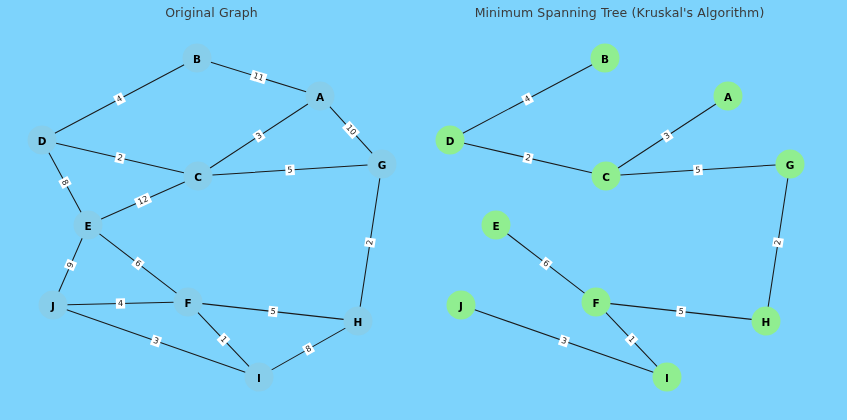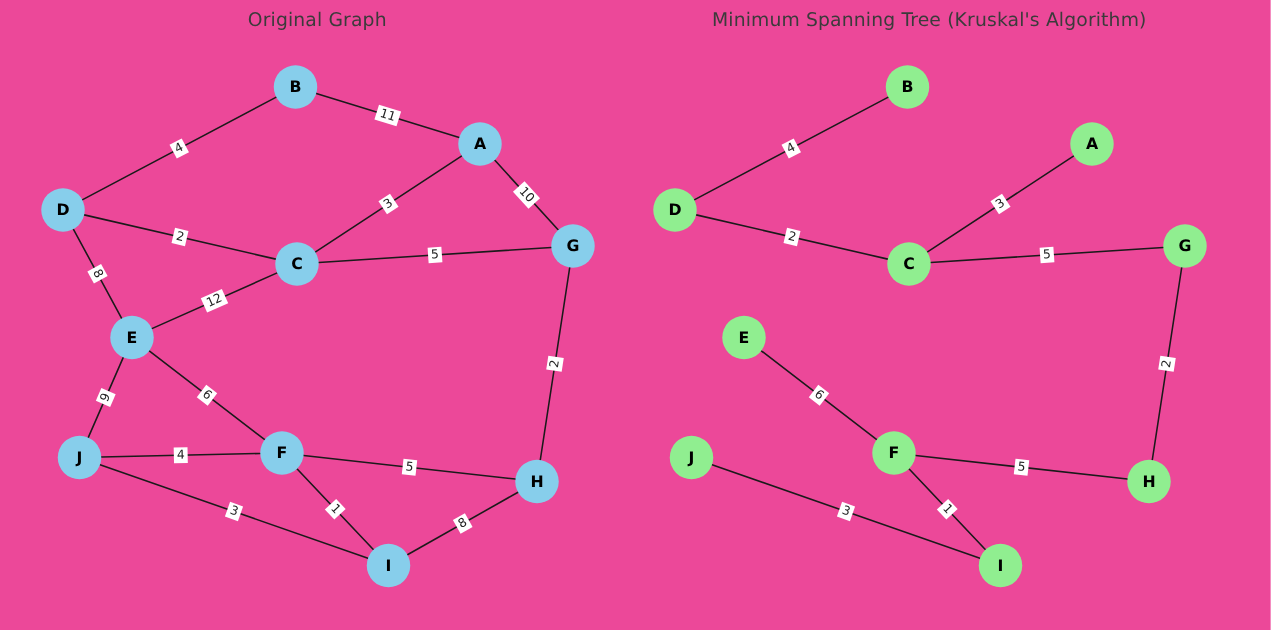--- a/index.html
+++ b/index.html
@@ -10,21 +10,21 @@
   body {
     width: 847px;
     height: 420px;
     font-family: "DejaVu Sans", sans-serif;
     overflow: hidden;
   }
   #figure {
     position: relative;
     width: 847px;
     height: 420px;
-    background: #ec4899;
+    background: #7dd3fc;
   }
   .panel {
     position: absolute;
     top: 0;
     width: 423px;
     height: 420px;
   }
   .panel.left  { left: 0; }
   .panel.right { left: 408px; }
 

